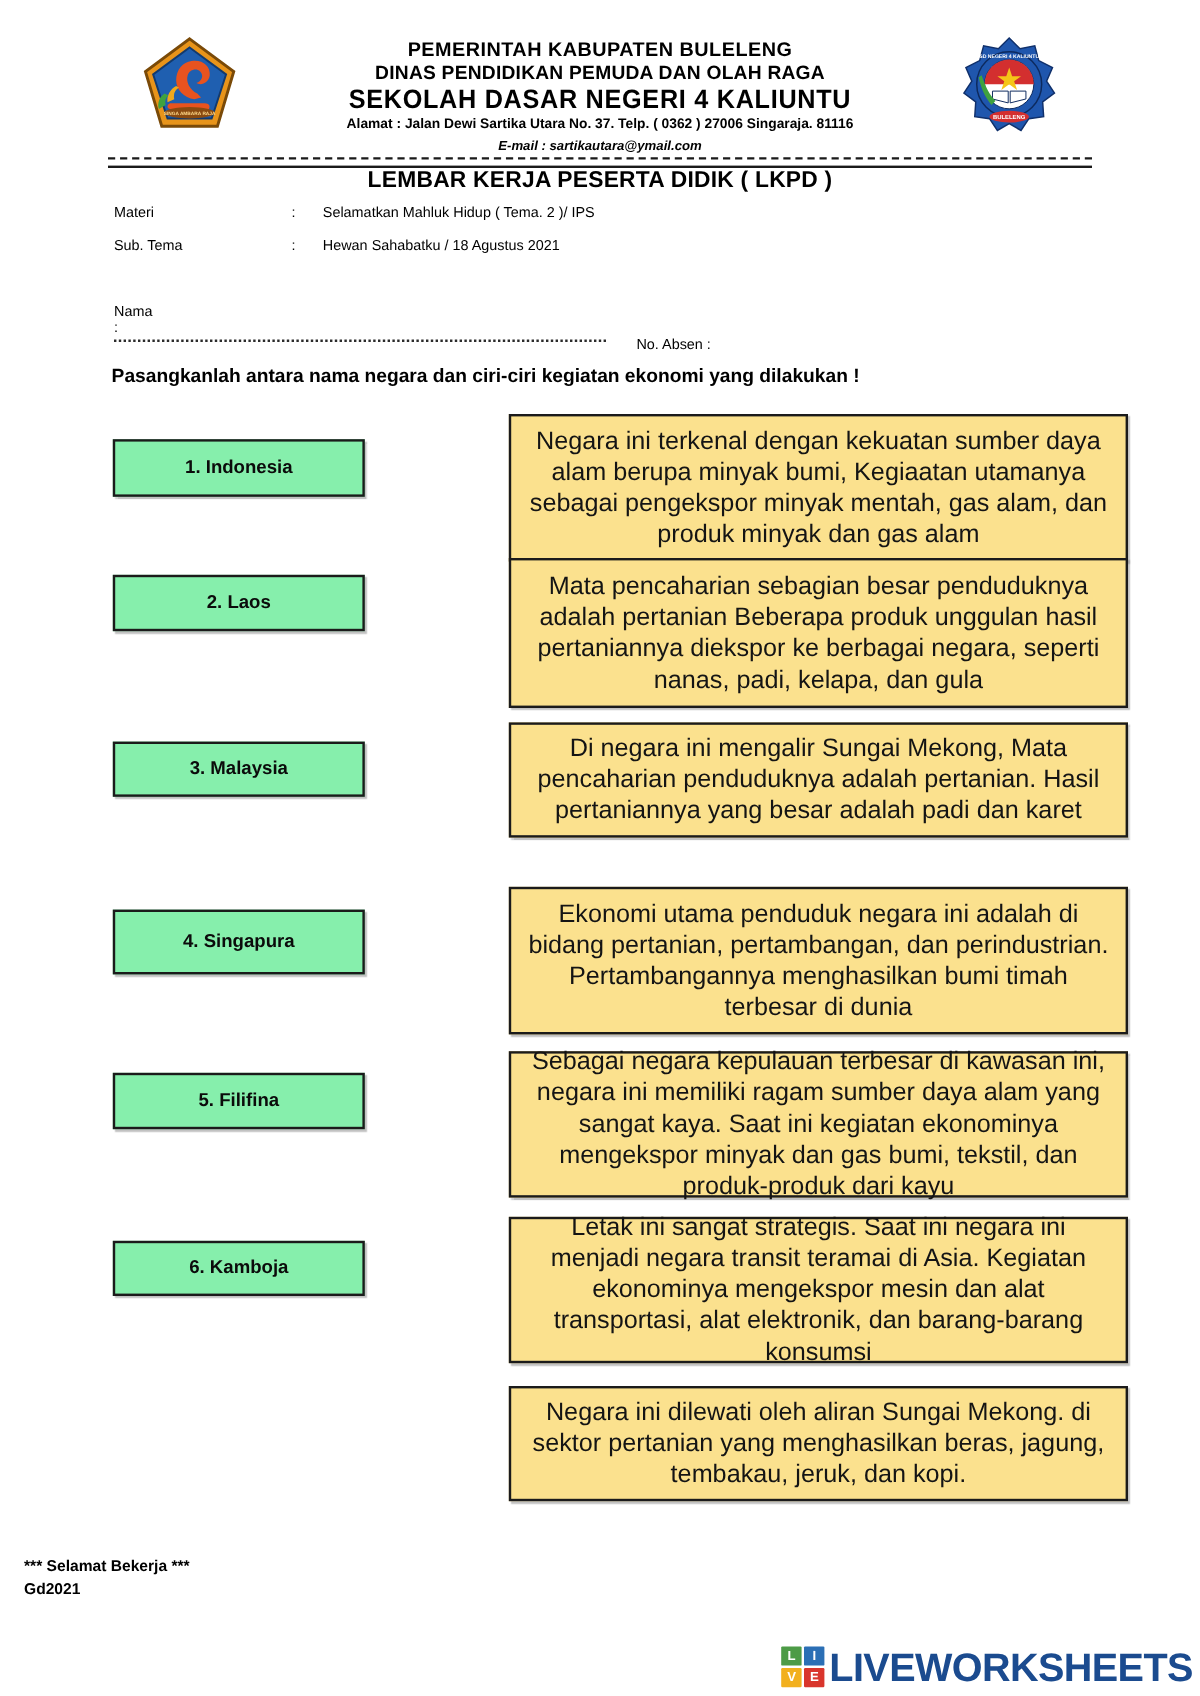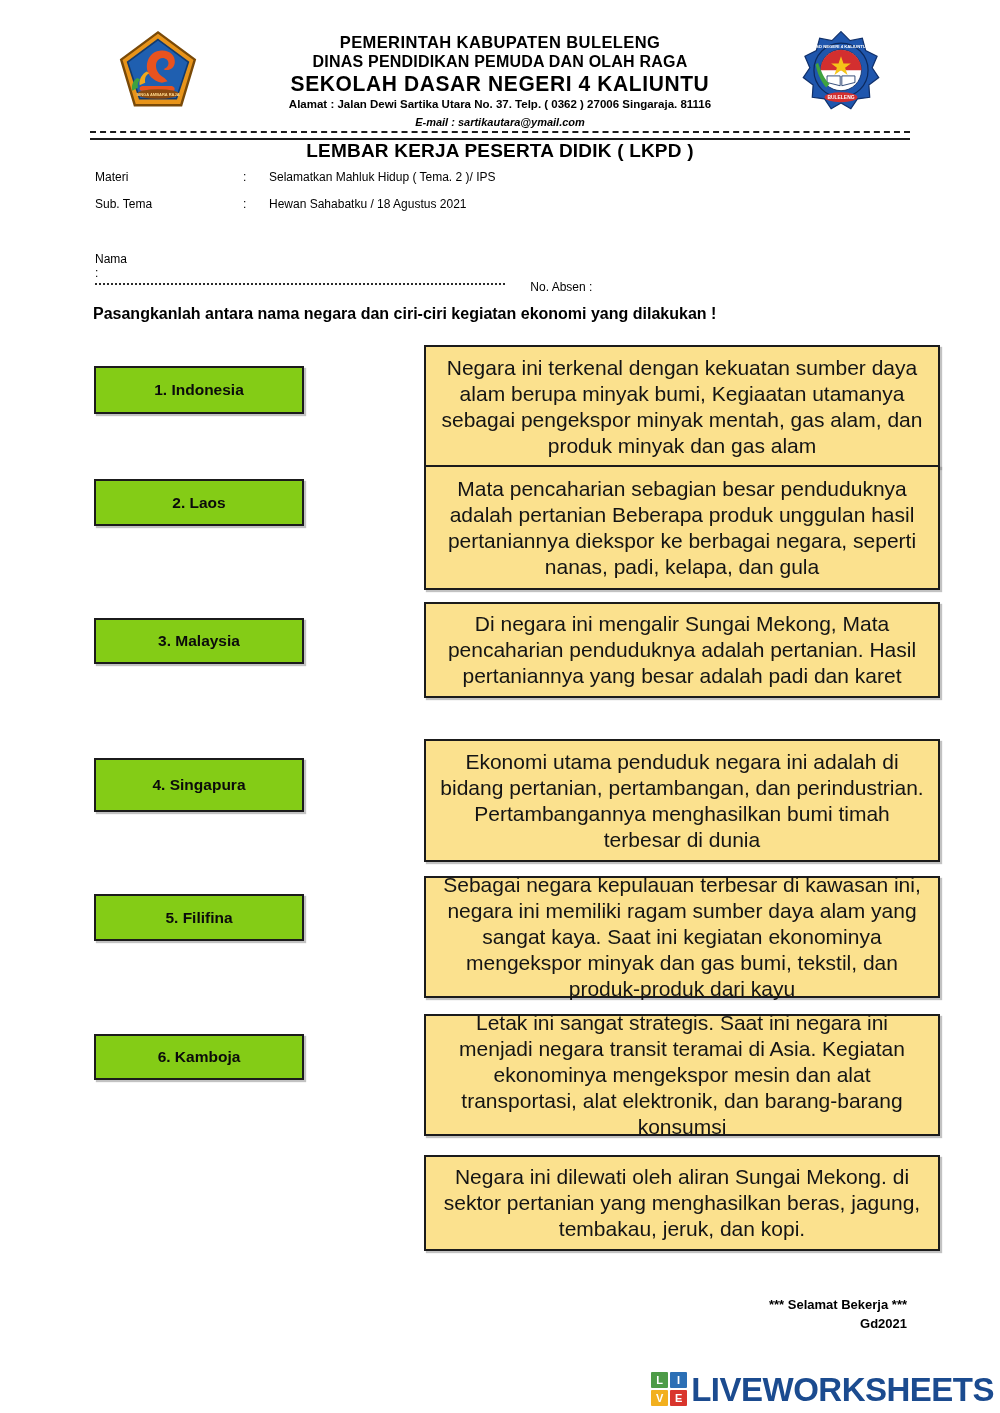--- a/index.html
+++ b/index.html
@@ -138,21 +138,21 @@
     width: 1000px;
   }
   .pair-row {
     position: relative;
     width: 1000px;
   }
   .country-box {
     position: absolute;
     left: 94px;
     width: 210px;
-    background: #84cc16;
+    background: #86efac;
     border: 2px solid #1b1b1b;
     box-shadow: 2px 2px 1px rgba(120,120,120,0.45);
     font-size: 15.5px;
     font-weight: bold;
     text-align: center;
     color: #0b0b0b;
     display: flex;
     align-items: center;
     justify-content: center;
     box-sizing: border-box;
@@ -173,24 +173,25 @@
     justify-content: center;
     box-sizing: border-box;
     padding: 6px 12px;
   }
 
   
   .footer {
     position: absolute;
     left: 0; top: 1295px;
     width: 907px;
-    text-align: right;
+    text-align: left;
     font-size: 13px;
     font-weight: bold;
     line-height: 19px;
+    padding-left: 20px;
   }
 
   
   .lw-logo {
     position: absolute;
     right: 6px; top: 1372px;
     display: flex;
     align-items: center;
   }
   .lw-tiles {

